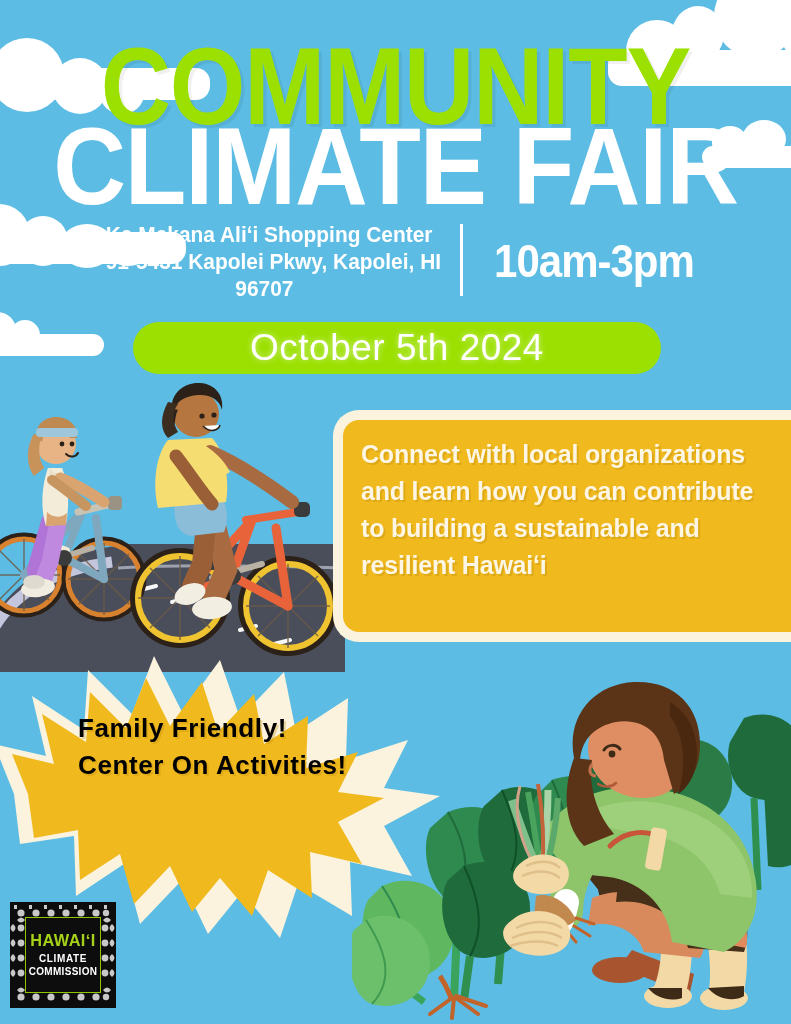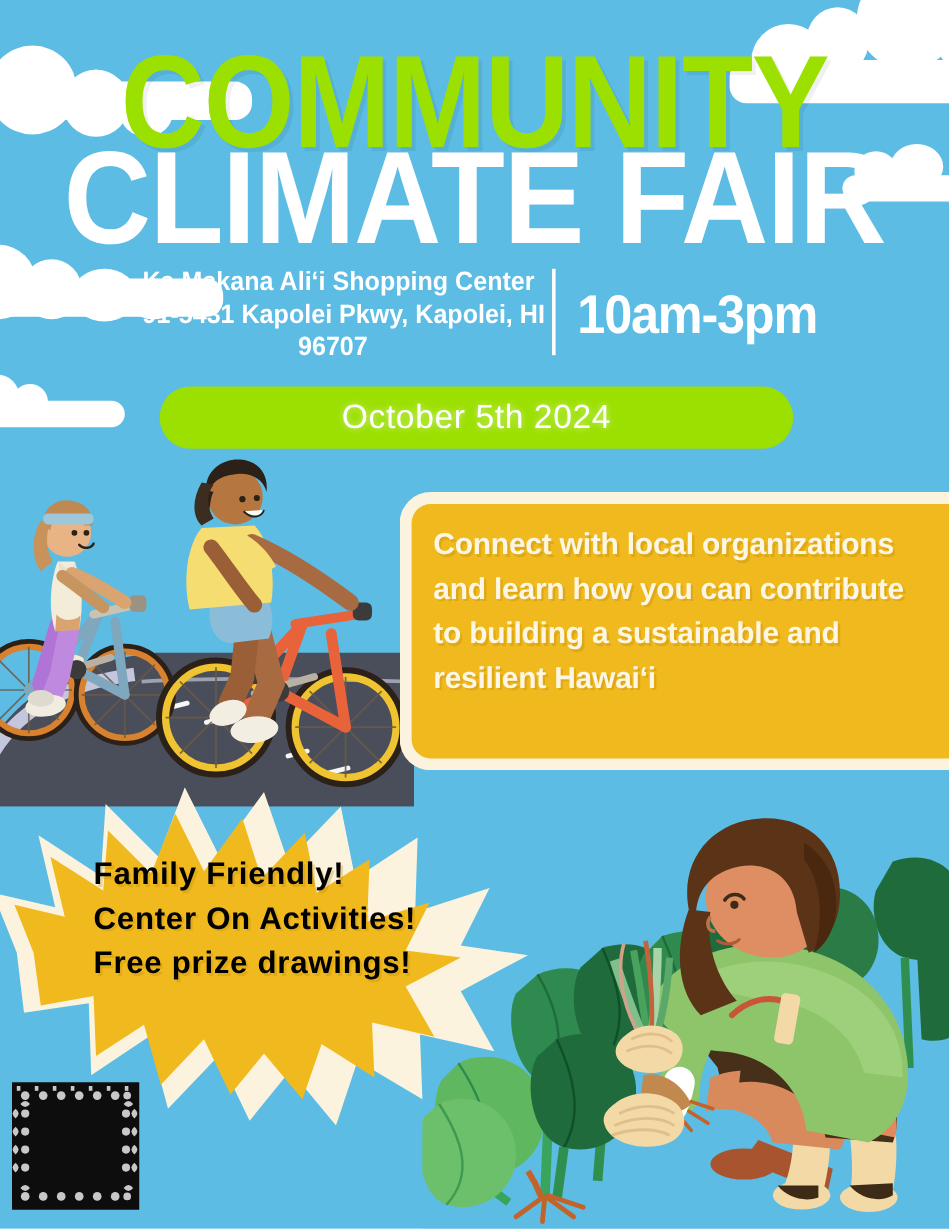--- a/index.html
+++ b/index.html
@@ -75,21 +75,21 @@
     top:128px;
     font-size:90px;
     color:#ffffff;
     transform:scaleX(1.12) scaleY(1.22);
   }
 
   
   .details-row {
     position:absolute; top:222px; left:0; width:791px;
     display:flex; align-items:center; justify-content:center;
-    gap:0;
+    gap:13px;
   }
   .venue {
     color:#ffffff; text-align:center;
     font-size:22px; font-weight:bold; line-height:1.22;
     transform:scaleX(0.95);
     max-width:350px;
     padding-right:16px;
   }
   .venue div { white-space:nowrap; }
   .venue div.addr-zip { white-space:normal; }
@@ -105,21 +105,21 @@
   }
 
   
   #date-pill {
     position:absolute; left:133px; top:322px;
     width:528px; height:52px;
     background:#9be000; border-radius:26px;
     display:flex; align-items:center; justify-content:center;
   }
   #date-pill .date-text {
-    color:#ffffff; font-size:28px; font-weight:normal;
+    color:#ffffff; font-size:37px; font-weight:normal;
     letter-spacing:0.5px;
     text-shadow:0 0 6px rgba(255,255,255,0.55);
   }
 
   
   .bike-scene { position:absolute; left:0; top:372px; width:345px; height:300px; }
 
   
   #info-box {
     position:absolute; left:333px; top:410px;
@@ -510,21 +510,20 @@
       <polygon points="
         22,146 2,96 54,108 40,48 92,82 96,22 140,66 162,8 190,64 228,12 248,70 292,24 304,84 356,50 354,112 416,92 392,140
         448,148 392,178 420,228 358,214 360,268 306,236 288,290 250,244 216,286 190,232 148,276 132,216 84,248 82,188 28,196" fill="#fbf3dd"></polygon>
       <polygon points="
         36,146 20,106 62,116 50,66 94,94 98,44 134,80 154,30 178,78 210,34 226,84 262,46 272,96 316,68 314,120 366,104 346,144
         392,150 346,174 370,216 318,204 320,250 276,222 260,268 228,230 200,264 178,218 142,256 128,206 88,232 86,182 42,190" fill="#f0b91e"></polygon>
     </svg>
     <div class="burst-text">
       <div>Family Friendly!</div>
       <div>Center On Activities!</div>
-      <div>Free prize drawings!</div>
     </div>
   </div>
 
   <div id="logo">
     <svg class="kapa" viewBox="0 0 106 106" width="106" height="106" xmlns="http://www.w3.org/2000/svg">
       <rect x="0" y="0" width="106" height="106" fill="#0d0d0d"></rect>
       <g fill="#d8d8d8" opacity="0.92">
 
         <g>
           <circle cx="11" cy="11" r="3.6"></circle>
@@ -592,15 +591,20 @@
           <path d="M3,52 q5,4 0,8 q-5,-4 0,-8Z"></path>
             <path d="M3,67 q5,4 0,8 q-5,-4 0,-8Z"></path>
           <path d="M18,22 q-5,4 0,8 q5,-4 0,-8Z"></path>
             <path d="M18,37 q-5,4 0,8 q5,-4 0,-8Z"></path>
           <path d="M18,52 q-5,4 0,8 q5,-4 0,-8Z"></path>
             <path d="M18,67 q-5,4 0,8 q5,-4 0,-8Z"></path>
         </g>
       </g>
       <rect x="15" y="15" width="76" height="76" fill="#0d0d0d"></rect>
     </svg>
+    <div class="inner">
+      <div class="logo-hawaii">HAWAIʻI</div>
+      <div class="logo-climate">CLIMATE</div>
+      <div class="logo-commission">COMMISSION</div>
+    </div>
   </div>
 
 </div>
 
 </body></html>

